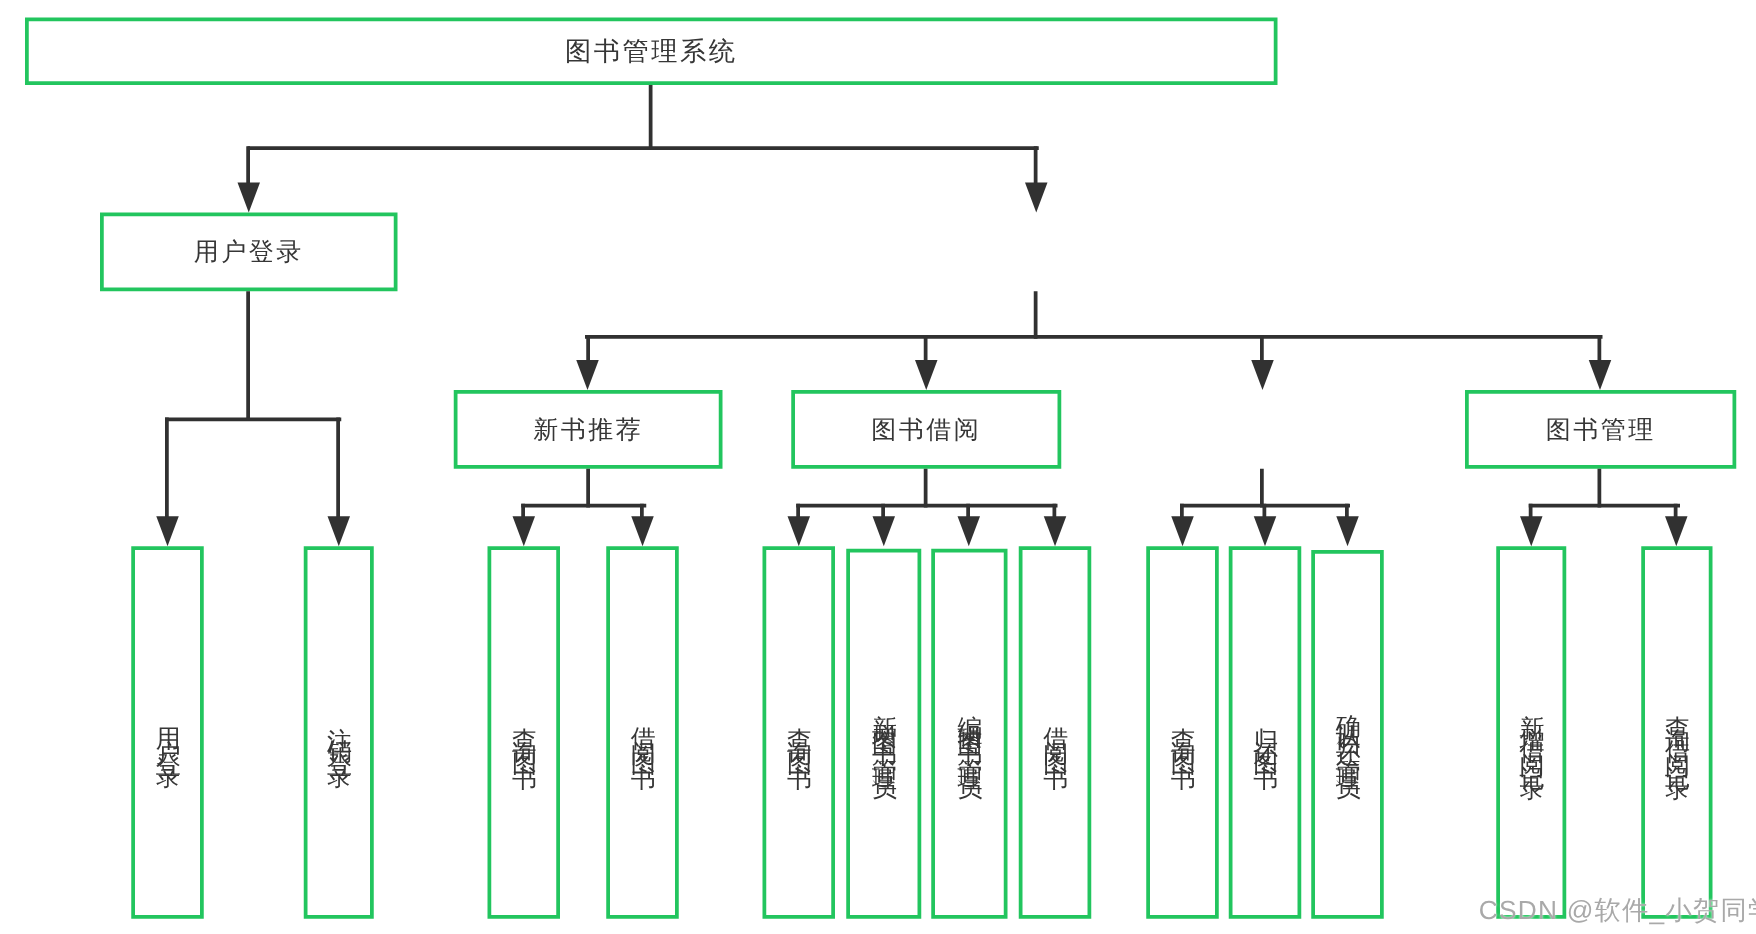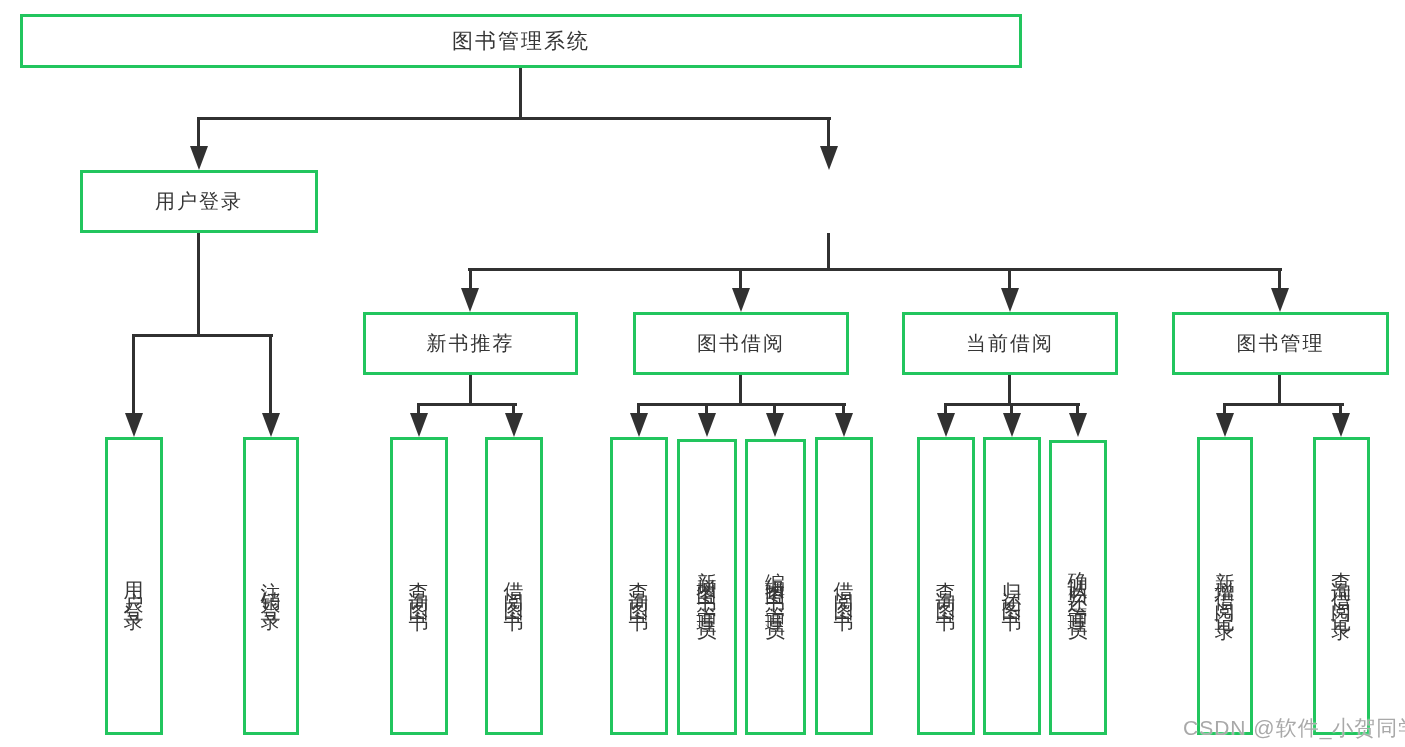--- a/index.html
+++ b/index.html
@@ -55,21 +55,20 @@
 <body>
 
 <div class="canvas">
 
   <div class="node" style="left:20px;top:14px;width:1002px;height:54px;font-size:21px;">图书管理系统</div>
 
   <div class="node" style="left:80px;top:170px;width:238px;height:63px;">用户登录</div>
 
   <div class="node" style="left:363px;top:312px;width:215px;height:63px;">新书推荐</div>
   <div class="node" style="left:633px;top:312px;width:216px;height:63px;">图书借阅</div>
-  <div class="node" style="left:902px;top:312px;width:216px;height:63px;">当前借阅</div>
   <div class="node" style="left:1172px;top:312px;width:217px;height:63px;">图书管理</div>
 
   <div class="node v" style="left:105px;top:437px;width:58px;height:298px;">用户登录</div>
   <div class="node v" style="left:243px;top:437px;width:56px;height:298px;">注销登录</div>
 
   <div class="node v" style="left:390px;top:437px;width:58px;height:298px;">查询图书</div>
   <div class="node v" style="left:485px;top:437px;width:58px;height:298px;">借阅图书</div>
 
   <div class="node v" style="left:610px;top:437px;width:58px;height:298px;">查询图书</div>
   <div class="node v long" style="left:677px;top:439px;width:60px;height:296px;">新增图书（管理员）</div>

